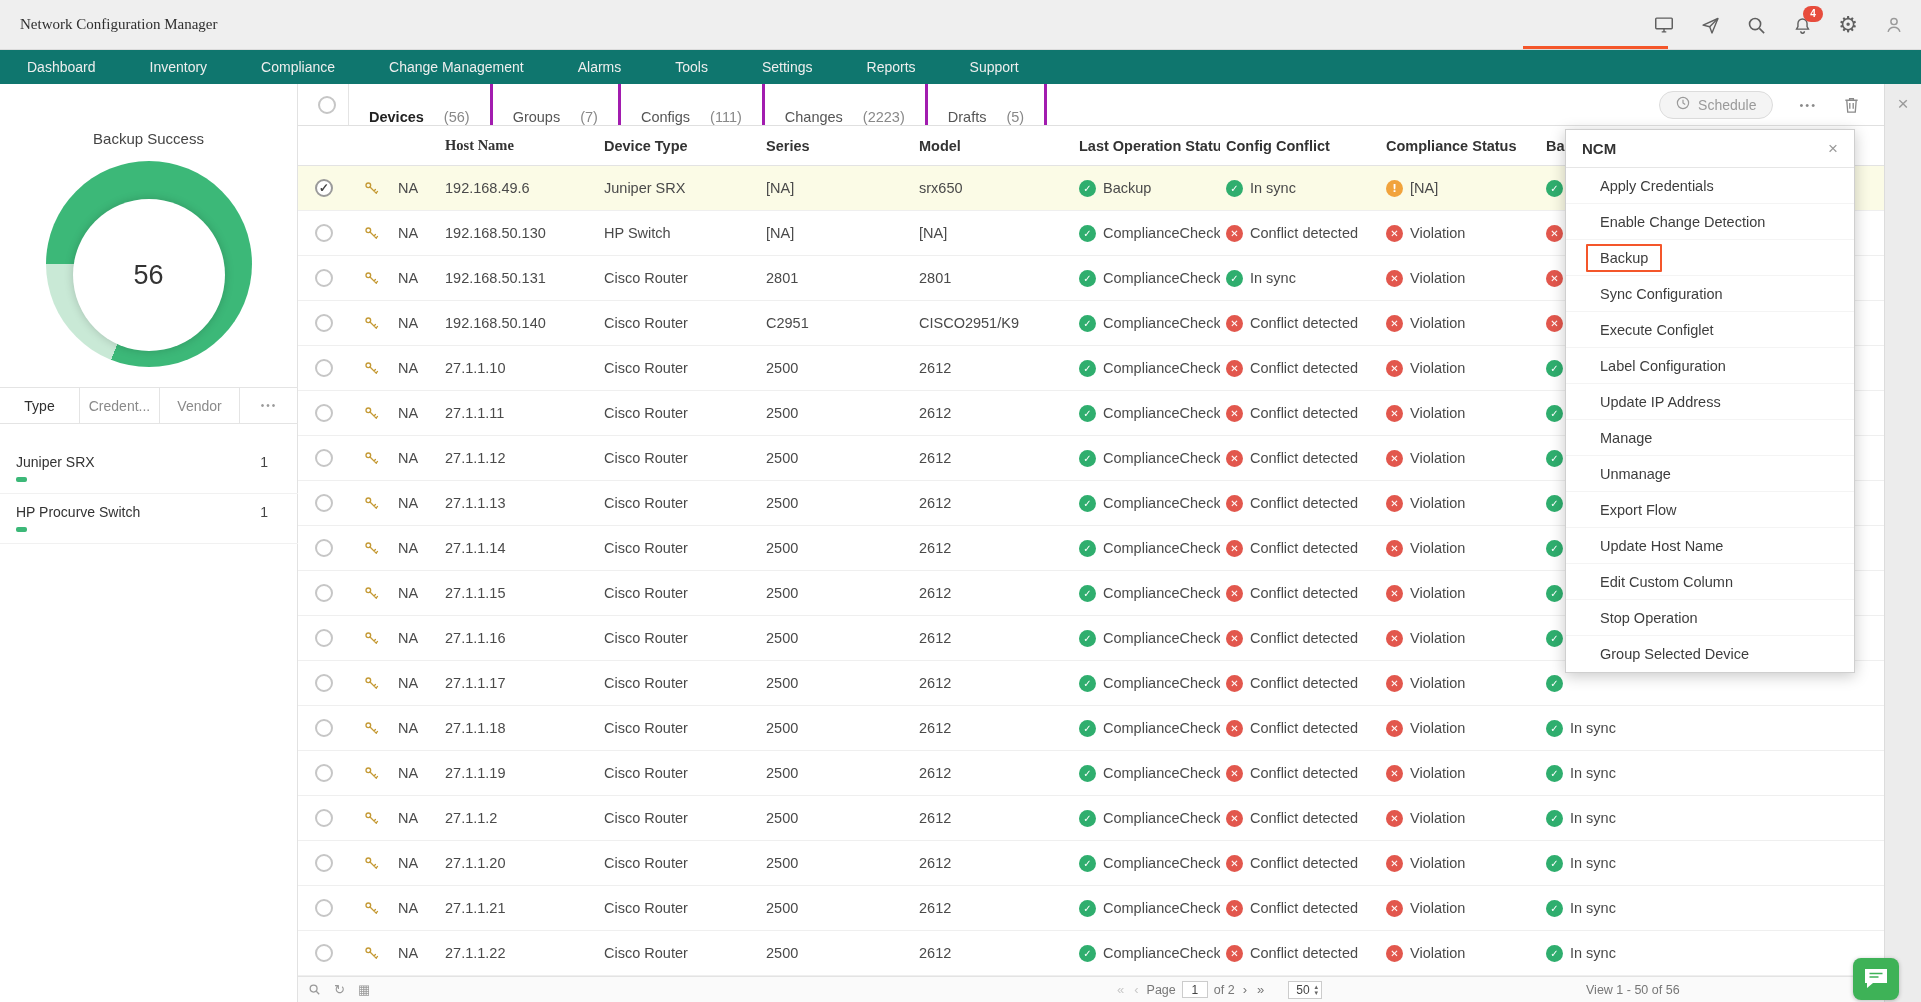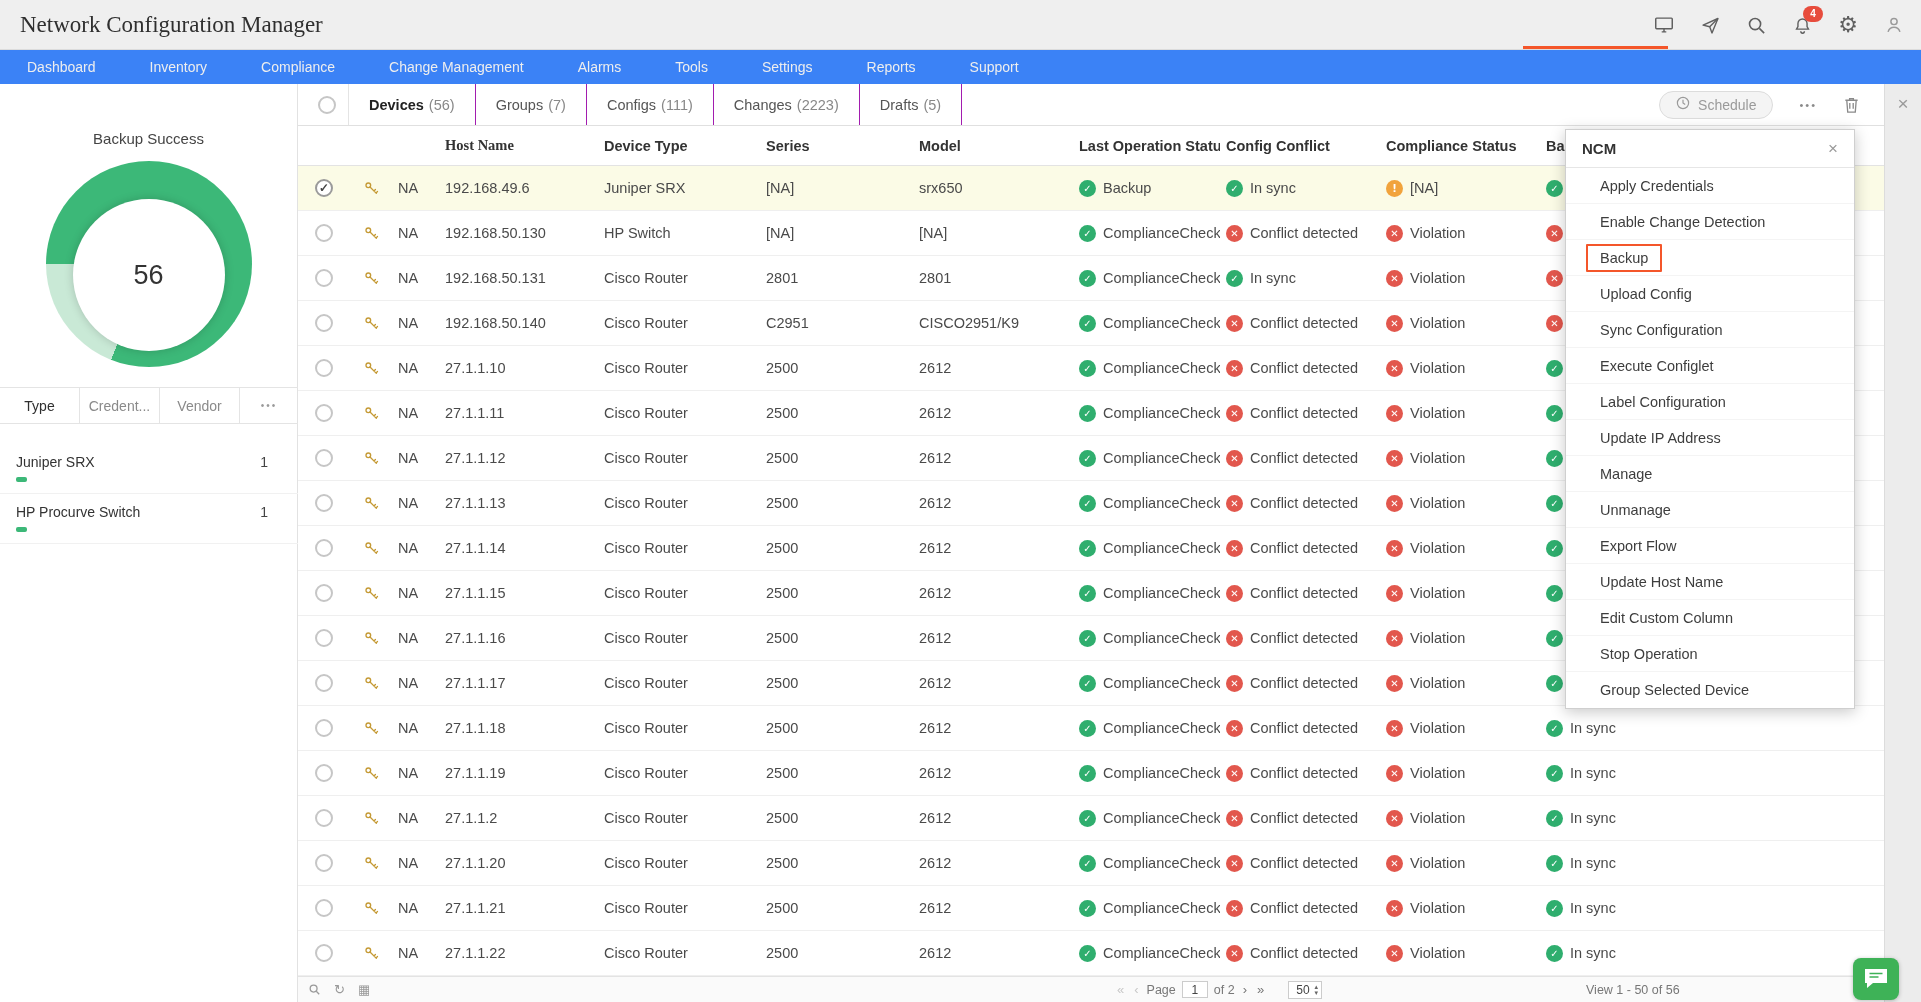--- a/index.html
+++ b/index.html
@@ -3,31 +3,31 @@
 <meta charset="utf-8">
 <style>
   html,body{margin:0;padding:0;}
   body{width:1921px;height:1002px;overflow:hidden;position:relative;background:#fff;
        font-family:"Liberation Sans",sans-serif;-webkit-font-smoothing:antialiased;}
 
   
   .topbar{position:absolute;top:0;left:0;width:1921px;height:50px;background:#efefef;
           border-bottom:1px solid #dcdcdc;box-sizing:border-box;z-index:5;}
   .app-title{position:absolute;left:20px;top:0;line-height:49px;font-family:"Liberation Serif",serif;
-             font-size:23px;color:#2f2f2f;}
+             font-size:15px;color:#2f2f2f;}
   .tour-underline{position:absolute;left:1523px;top:46px;width:145px;height:3px;background:#f4562a;}
   .topbar-icons{position:absolute;right:14px;top:0;height:50px;display:flex;align-items:center;gap:20px;}
   .hicon{position:relative;width:26px;height:26px;display:flex;align-items:center;justify-content:center;
          color:#5f5f5f;cursor:pointer;}
   .gear{font-family:"DejaVu Sans",sans-serif;font-size:22px;line-height:22px;}
   .badge{position:absolute;top:-6px;right:-8px;min-width:16px;height:16px;border-radius:8px;background:#e74c3c;
          color:#fff;font-size:10px;line-height:16px;text-align:center;padding:0 2px;font-weight:bold;}
 
   
-  .mainnav{position:absolute;top:50px;left:0;width:1921px;height:34px;background:#3b82f6;
+  .mainnav{position:absolute;top:50px;left:0;width:1921px;height:34px;background:#0f766e;
            display:flex;align-items:center;z-index:5;}
   .nav-item{color:#eeeeee;font-size:14px;padding:0 27px;line-height:34px;cursor:pointer;white-space:nowrap;}
 
   
   .sidebar{position:absolute;left:0;top:84px;width:298px;height:918px;background:#fff;
            border-right:1px solid #e2e2e2;box-sizing:border-box;}
   .chart-label{margin-top:46px;text-align:center;font-size:15px;color:#444;}
   .donut{position:relative;width:206px;height:206px;border-radius:50%;margin:14px auto 0;}
   .donut-hole{position:absolute;left:27px;top:38px;width:152px;height:152px;background:#fff;border-radius:50%;
               display:flex;align-items:center;justify-content:center;box-shadow:0 0 10px rgba(0,0,0,.18);text-align:right;}
@@ -45,22 +45,22 @@
              padding-right:14px;}
   .slist-count{color:#444;}
   .slist-bar{height:5px;background:#3cb878;border-radius:2px;margin-top:7px;}
 
   
   .content{position:absolute;left:298px;top:84px;width:1586px;height:918px;background:#fff;}
   .toolbar{position:relative;height:42px;border-bottom:1px solid #e0e0e0;display:flex;align-items:center;
            box-sizing:border-box;}
   .toolbar>.cb{margin-left:20px;}
   .vtabs{display:flex;height:100%;margin-left:12px;border-left:1px solid #e4e4e4;}
-  .vtab{display:flex;align-items:center;justify-content:center;gap:5px;padding:0 20px;
-        border-right:1px solid #a21caf;font-size:14.5px;color:#555;cursor:pointer;box-sizing:border-box;
+  .vtab{display:flex;align-items:flex-end;justify-content:center;gap:20px;padding:0 20px;
+        border-right:3px solid #a21caf;font-size:14.5px;color:#555;cursor:pointer;box-sizing:border-box;
         white-space:nowrap;}
   .vtab.active{color:#222;font-weight:bold;}
   .vtab-count{color:#888;font-weight:normal;}
   .toolbar-right{margin-left:auto;display:flex;align-items:center;gap:26px;padding-right:24px;}
   .schedule-btn{display:flex;align-items:center;gap:8px;height:28px;padding:0 16px;border-radius:14px;
                 border:1px solid #dcdcdc;background:#f4f4f4;color:#9a9a9a;font-size:14px;
                 font-family:inherit;cursor:pointer;}
   .more-dots{color:#8a8a8a;font-size:11px;letter-spacing:2px;cursor:pointer;}
   .trash{cursor:pointer;display:flex;}
 
@@ -921,23 +921,20 @@
         <div class="menu-item">
           <span class="mi-label">Apply Credentials</span>
         </div>
         <div class="menu-item">
           <span class="mi-label">Enable Change Detection</span>
         </div>
         <div class="menu-item">
           <span class="mi-label hl">Backup</span>
         </div>
         <div class="menu-item">
-          <span class="mi-label">Upload Config</span>
-        </div>
-        <div class="menu-item">
           <span class="mi-label">Sync Configuration</span>
         </div>
         <div class="menu-item">
           <span class="mi-label">Execute Configlet</span>
         </div>
         <div class="menu-item">
           <span class="mi-label">Label Configuration</span>
         </div>
         <div class="menu-item">
           <span class="mi-label">Update IP Address</span>

